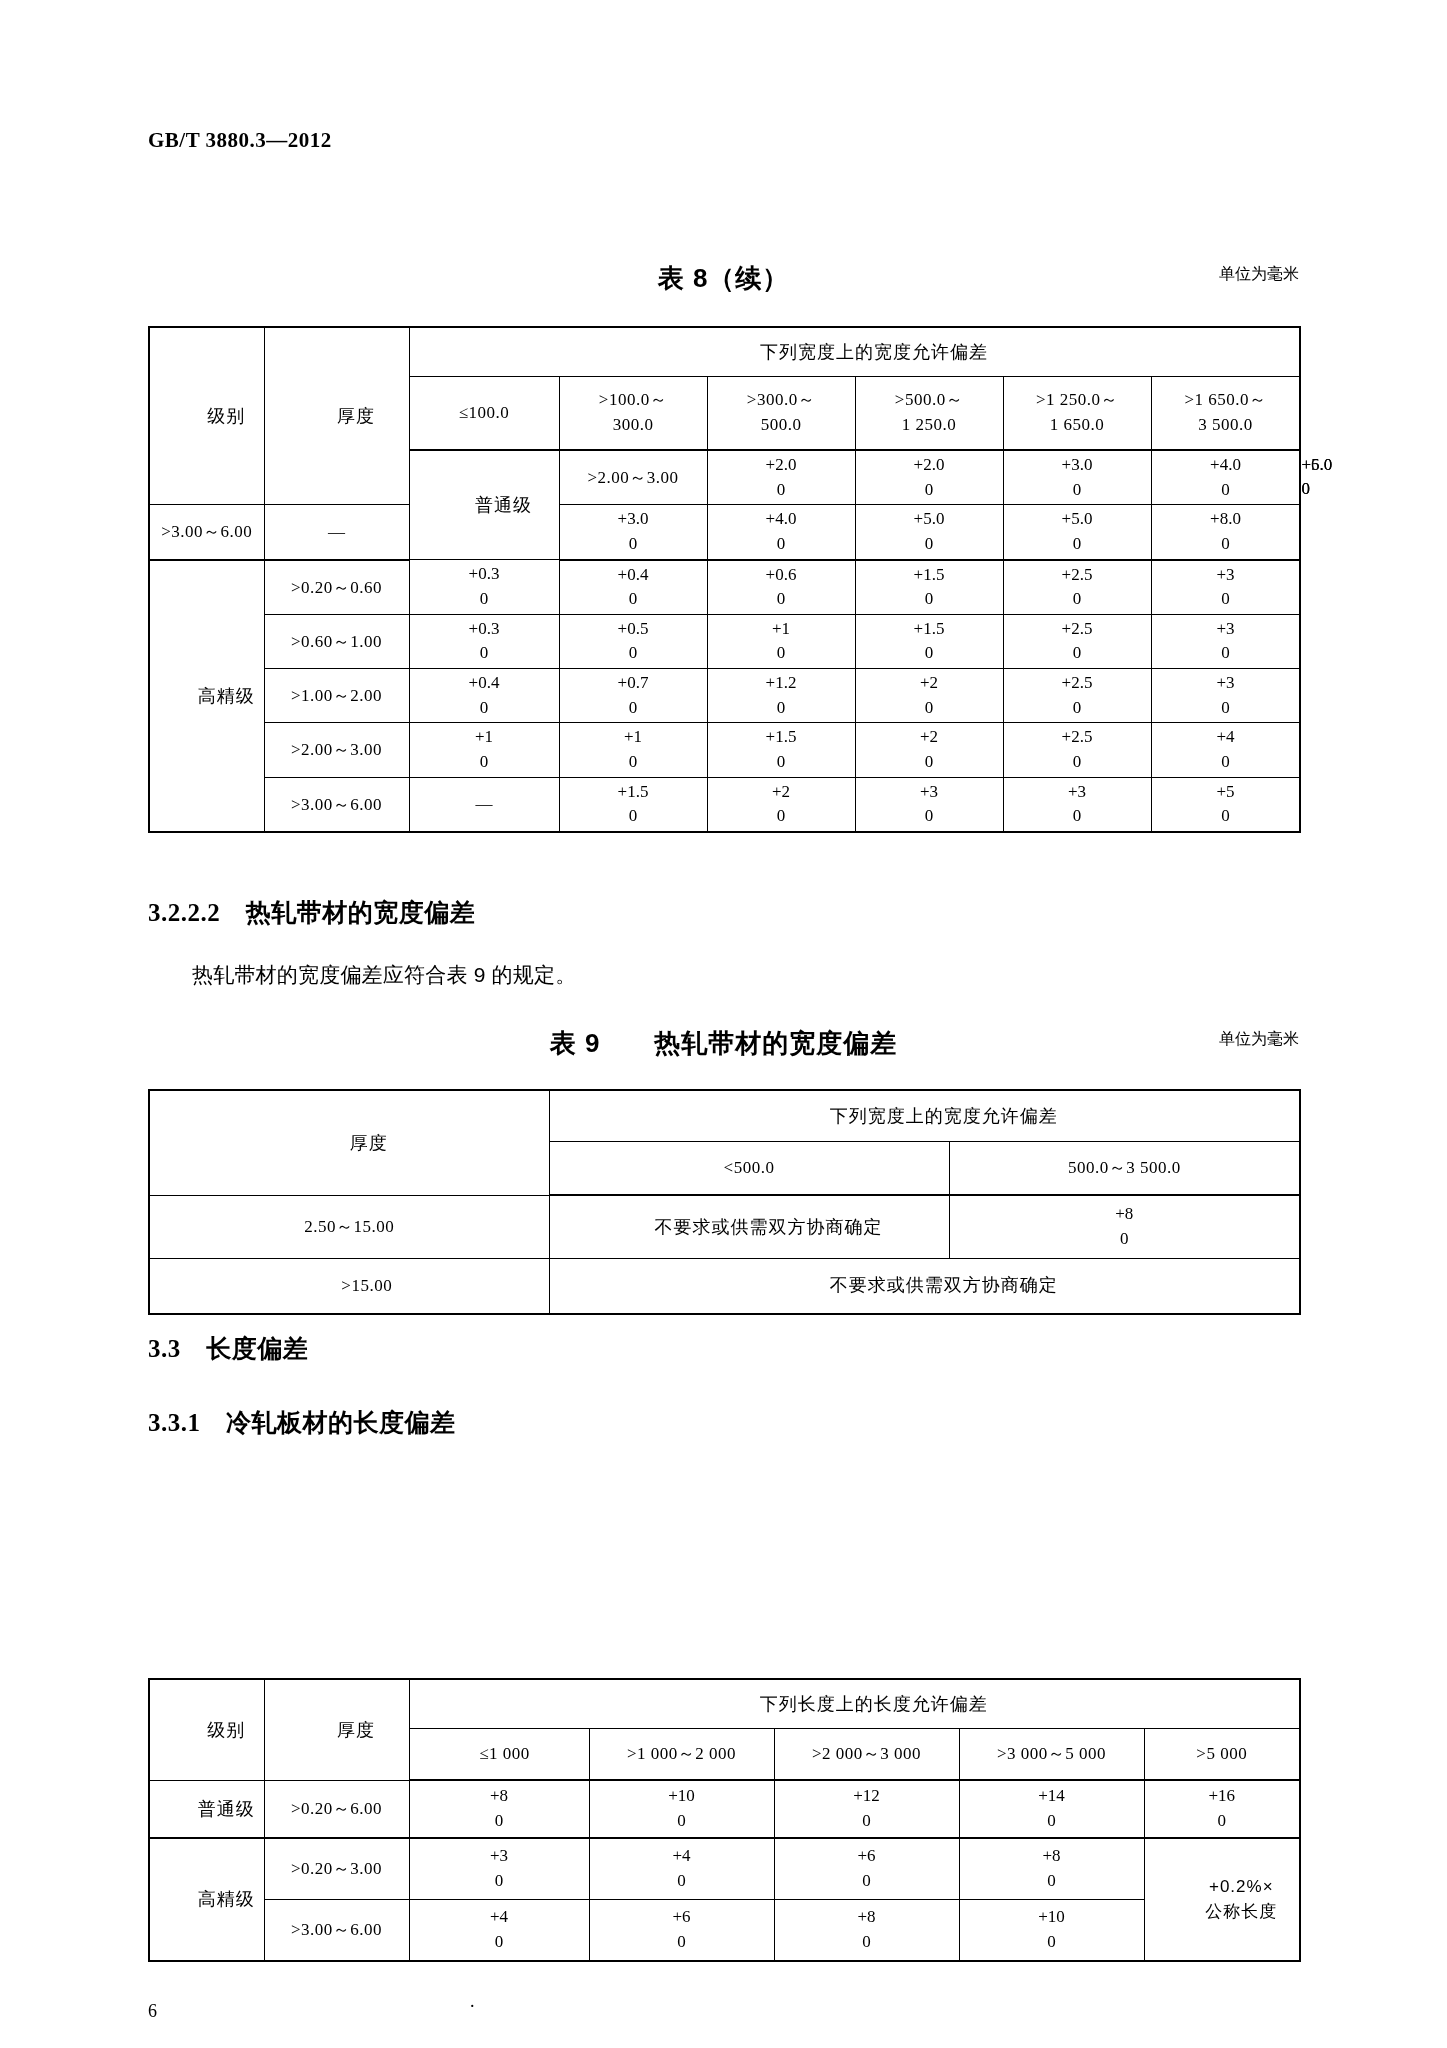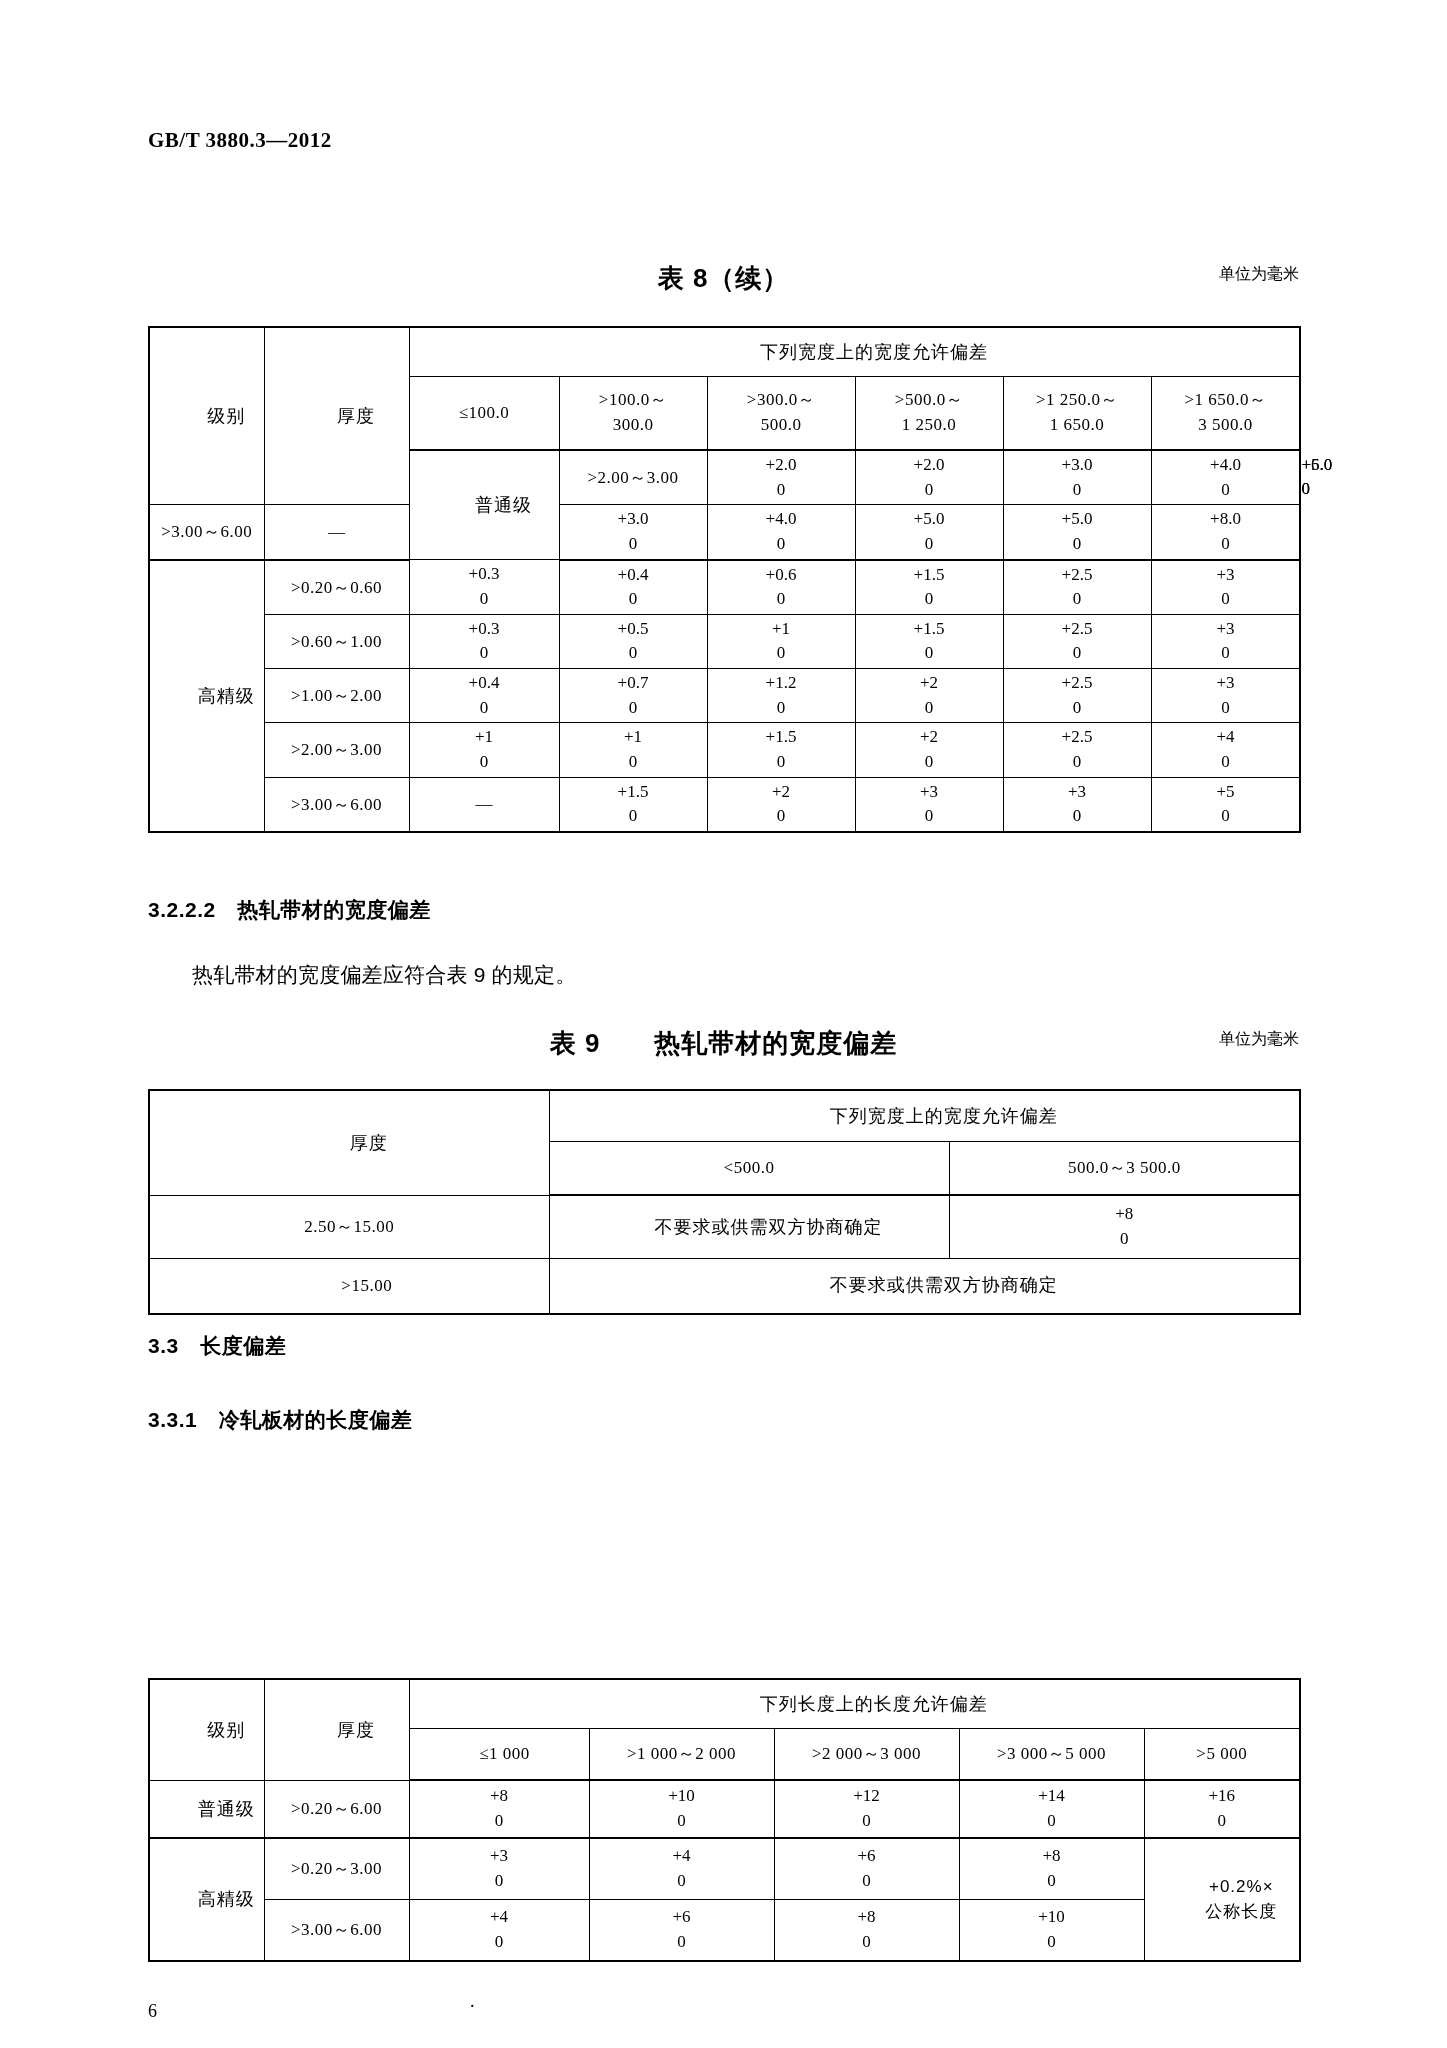--- a/index.html
+++ b/index.html
@@ -94,23 +94,23 @@
   
   table.gb { border: 2px solid #000; }
   table.gb tr.header-last > td,
   table.gb tr.header-last > th { border-bottom: 2px solid #000; }
   table.gb tr.group-end > td { border-bottom: 2px solid #000; }
 
   
   .heading {
     position: absolute;
     left: 148px;
-    font-family: Liberation Sans, sans-serif;
+    font-family: Liberation Serif, serif;
     font-weight: bold;
-    font-size: 21px;
+    font-size: 25px;
     letter-spacing: 0.5px;
     white-space: pre;
   }
   .para {
     position: absolute;
     left: 148px;
     width: 1155px;
     font-family: Liberation Sans, sans-serif;
     font-size: 21px;
     line-height: 38px;

